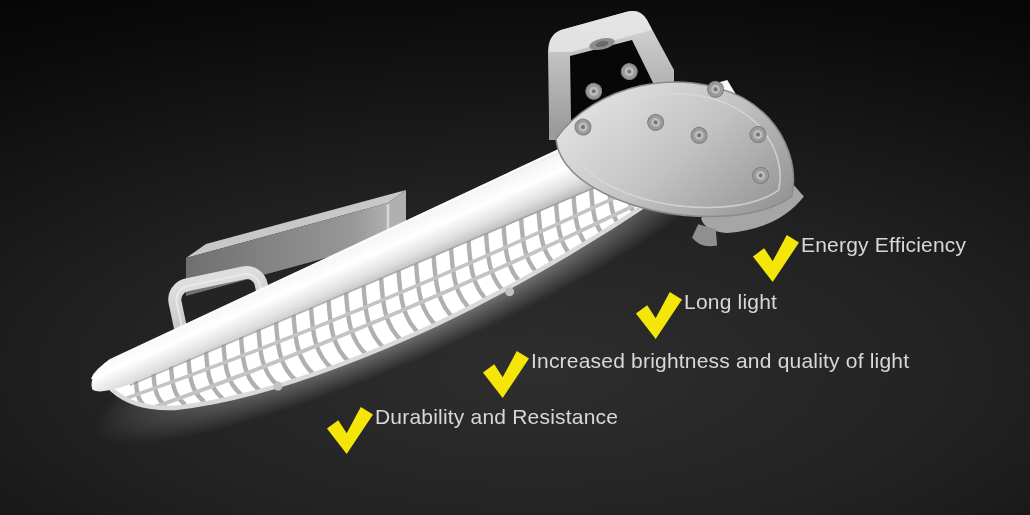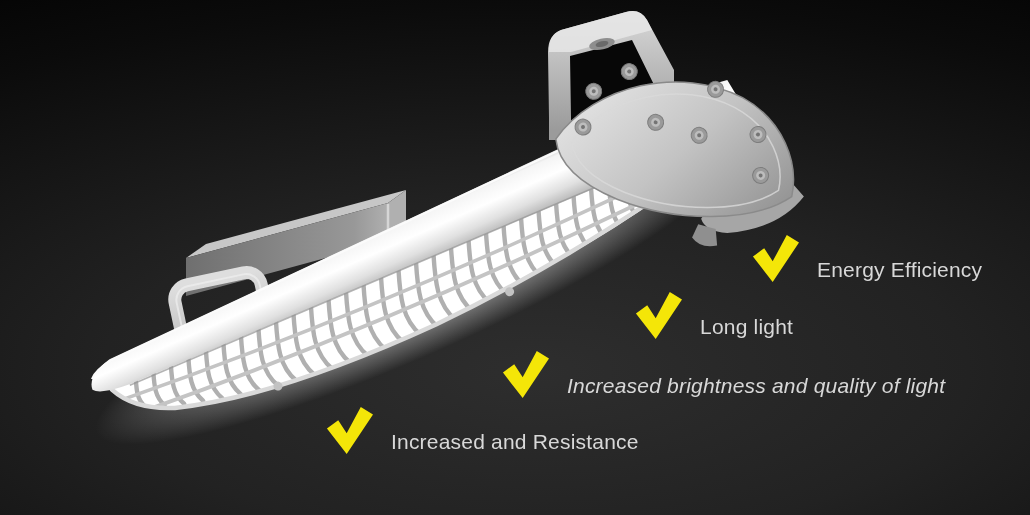--- a/index.html
+++ b/index.html
@@ -6,32 +6,32 @@
   .stage{
     position:relative;
     width:1030px;height:515px;
     overflow:hidden;
     background:radial-gradient(120% 95% at 52% 72%, #2e2e2e 0%, #222222 35%, #0b0b0b 75%, #000000 100%);
     font-family:"Liberation Sans", sans-serif;
   }
   .render{position:absolute;left:0;top:0;width:1030px;height:515px;display:block;}
   .feature{
     position:absolute;
-    display:flex;align-items:flex-end;gap:18px;
+    display:flex;gap:2px;
     white-space:nowrap;
   }
   .feature .check{width:47px;height:49px;flex:0 0 auto;display:block;}
   .feature .label{
     color:#d8d8d8;
     font-size:21px;line-height:1;
     padding-bottom:3px;letter-spacing:.2px;
   }
   .f1{left:752px;top:234px;}
   .f2{left:635px;top:291px;}
-  .f3{left:502px;top:350px;font-style:italic;}
+  .f3{left:482px;top:350px;}
   .f4{left:326px;top:406px;}
 </style>
 </head>
 <body>
 
 <div class="stage">
 
   <svg class="render" viewBox="0 0 1030 515" aria-hidden="true">
     <defs>
       <linearGradient id="housingGrad" gradientUnits="userSpaceOnUse" x1="0" y1="-40" x2="0" y2="20">
@@ -213,16 +213,16 @@
     <svg class="check" viewBox="0 0 100 100">
       <path d="M2 46 L26 28 L44 56 L74 0 L100 16 L44 100 Z" fill="#f4e608"></path>
     </svg>
     <span class="label">Increased brightness and quality of light</span>
   </div>
 
   <div class="feature f4">
     <svg class="check" viewBox="0 0 100 100">
       <path d="M2 46 L26 28 L44 56 L74 0 L100 16 L44 100 Z" fill="#f4e608"></path>
     </svg>
-    <span class="label">Increased and Resistance</span>
+    <span class="label">Durability and Resistance</span>
   </div>
 
 </div>
 
 </body></html>

